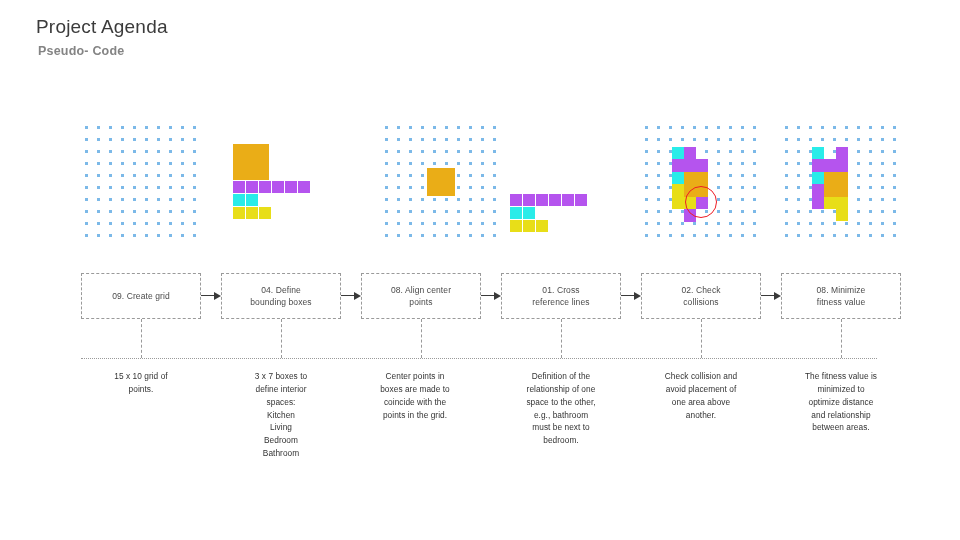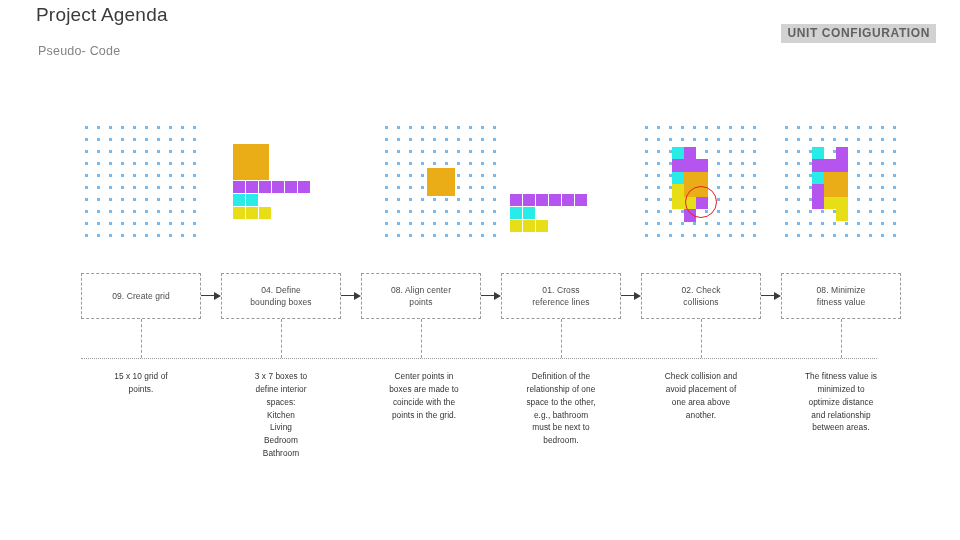--- a/index.html
+++ b/index.html
@@ -6,27 +6,27 @@
   html, body {
     width: 960px; height: 540px;
     background: #ffffff;
     font-family: "Liberation Sans", sans-serif;
     overflow: hidden;
   }
   #stage { position: relative; width: 960px; height: 540px; }
 
   
   #page-title {
-    position: absolute; left: 36px; top: 4px;
+    position: absolute; left: 36px; top: 16px;
     font-size: 19px; font-weight: 400; color: #3b3b3b;
     letter-spacing: .2px;
   }
   #page-subtitle {
     position: absolute; left: 38px; top: 44px;
-    font-size: 12.5px; font-weight: normal; color: #848484;
+    font-size: 12.5px; font-weight: bold; color: #848484;
     letter-spacing: .2px;
   }
   #unit-tag {
     position: absolute; right: 24px; top: 24px;
     background: #d2d2d2; color: #616161;
     font-size: 12px; font-weight: bold; letter-spacing: .6px;
     padding: 2px 6px 3px 6px;
   }
 
   
@@ -85,21 +85,20 @@
     letter-spacing: .05px;
   }
 </style>
 </head>
 <body>
 
 <div id="stage">
 
   <div id="page-title">Project Agenda</div>
   <div id="page-subtitle">Pseudo- Code</div>
-  <div id="unit-tag">UNIT CONFIGURATION</div>
 
   <div id="panels-host">
       <div class="panel" style="left: 81px;">
         <div class="dotgrid">
           <div class="dot" style="left: 4px; top: 4px; width: 3px; height: 3px; background: rgb(124, 185, 232);"></div>
           <div class="dot" style="left: 16px; top: 4px; width: 3px; height: 3px; background: rgb(124, 185, 232);"></div>
           <div class="dot" style="left: 28px; top: 4px; width: 3px; height: 3px; background: rgb(124, 185, 232);"></div>
           <div class="dot" style="left: 40px; top: 4px; width: 3px; height: 3px; background: rgb(124, 185, 232);"></div>
           <div class="dot" style="left: 52px; top: 4px; width: 3px; height: 3px; background: rgb(124, 185, 232);"></div>
           <div class="dot" style="left: 64px; top: 4px; width: 3px; height: 3px; background: rgb(124, 185, 232);"></div>
@@ -594,21 +593,21 @@
 Living
 Bedroom
 Bathroom</div>
       <div class="stepbox" style="left: 361px;"><span>08. Align  center
 points</span></div>
       <div class="arrow" style="left: 481px; width: 20px;">
         <div class="shaft" style="width: 13px; background: rgb(58, 58, 58);"></div>
         <div class="head" style="left: 13px; border-left-color: rgb(58, 58, 58);"></div>
       </div>
       <div class="vline" style="left: 421px;"></div>
-      <div class="caption" style="left: 362px;">Center points in
+      <div class="caption" style="left: 353px;">Center points in
 boxes are made to
 coincide  with the
 points in the grid.</div>
       <div class="stepbox" style="left: 501px;"><span>01. Cross
 reference  lines</span></div>
       <div class="arrow" style="left: 621px; width: 20px;">
         <div class="shaft" style="width: 13px; background: rgb(58, 58, 58);"></div>
         <div class="head" style="left: 13px; border-left-color: rgb(58, 58, 58);"></div>
       </div>
       <div class="vline" style="left: 561px;"></div>

